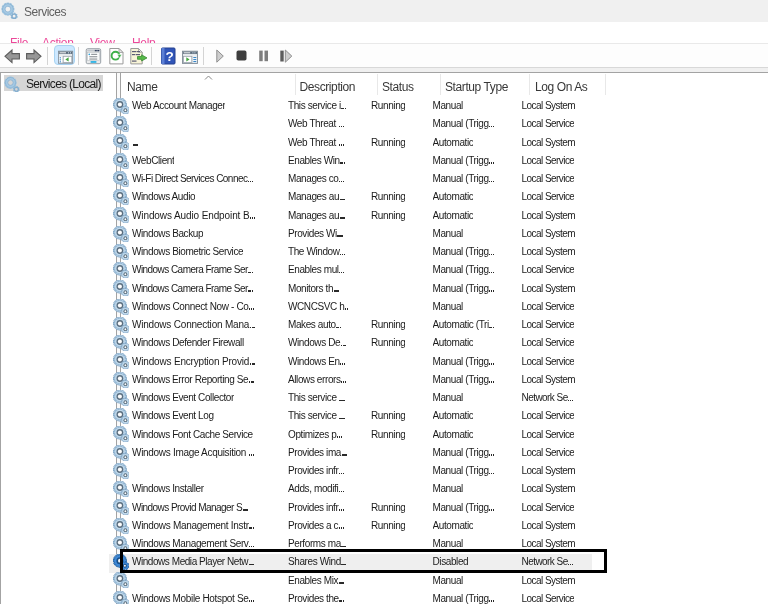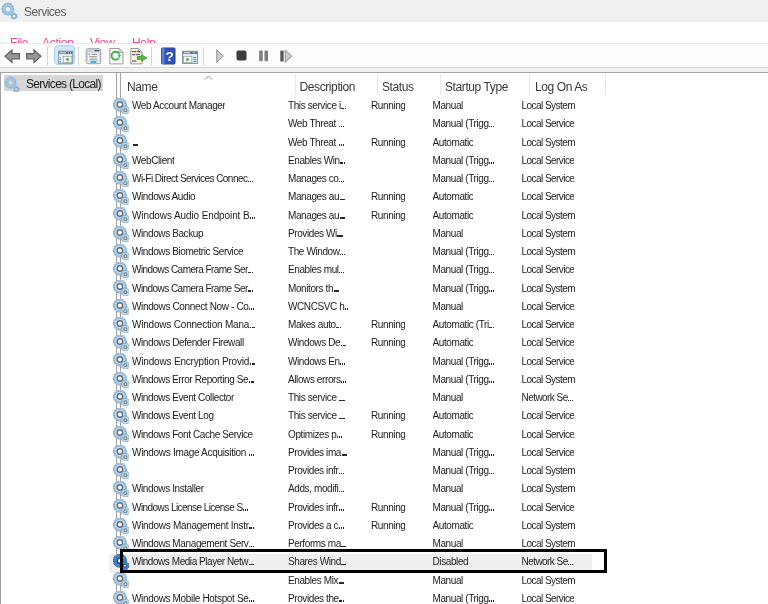--- a/index.html
+++ b/index.html
@@ -556,21 +556,21 @@
     <span class="c name">Windows Installer</span>
     <span class="c desc">Adds, modifi<i class="el"><u></u><u></u><u></u></i></span>
     <span class="c stat"></span>
     <span class="c start">Manual</span>
     <span class="c logon">Local System</span>
   </div>
 <div class="row" style="top:499.50px">
     <svg class="gicon" width="16" height="16" viewBox="0 0 16 16">
       <use href="#gear"></use>
     </svg>
-    <span class="c name"><span style="letter-spacing:-0.556px">Windows License License S</span><i class="el"><u></u><u></u><u></u></i></span>
+    <span class="c name"><span style="letter-spacing:-0.556px">Windows Provid Manager S</span><i class="el"><u></u><u></u><u></u></i></span>
     <span class="c desc">Provides infr<i class="el"><u></u><u></u><u></u></i></span>
     <span class="c stat">Running</span>
     <span class="c start">Manual (Trigg<i class="el"><u></u><u></u><u></u></i></span>
     <span class="c logon">Local Service</span>
   </div>
 <div class="row" style="top:517.75px">
     <svg class="gicon" width="16" height="16" viewBox="0 0 16 16">
       <use href="#gear"></use>
     </svg>
     <span class="c name"><span style="letter-spacing:-0.301px">Windows Management Instr</span><i class="el"><u></u><u></u><u></u></i></span>

